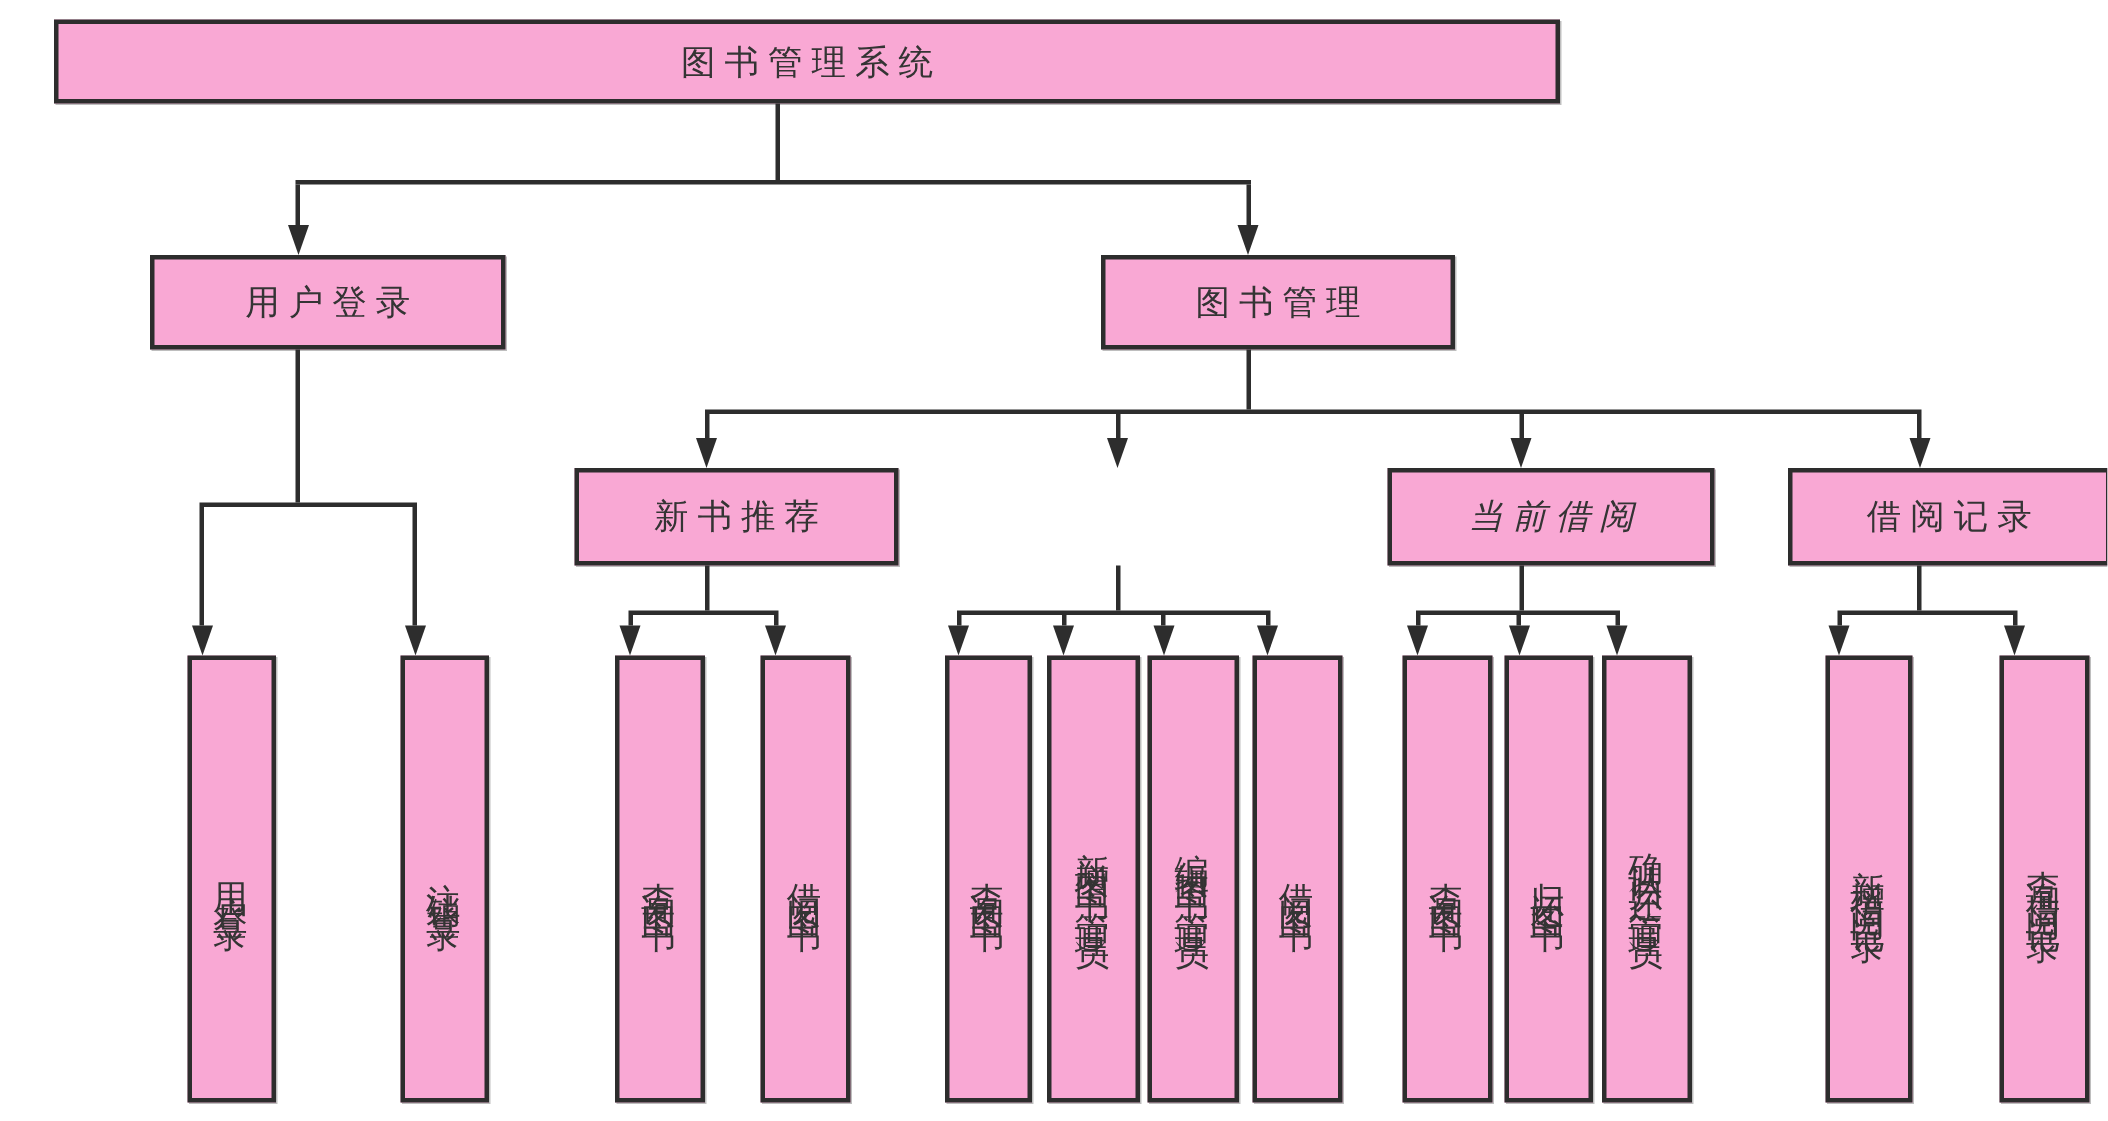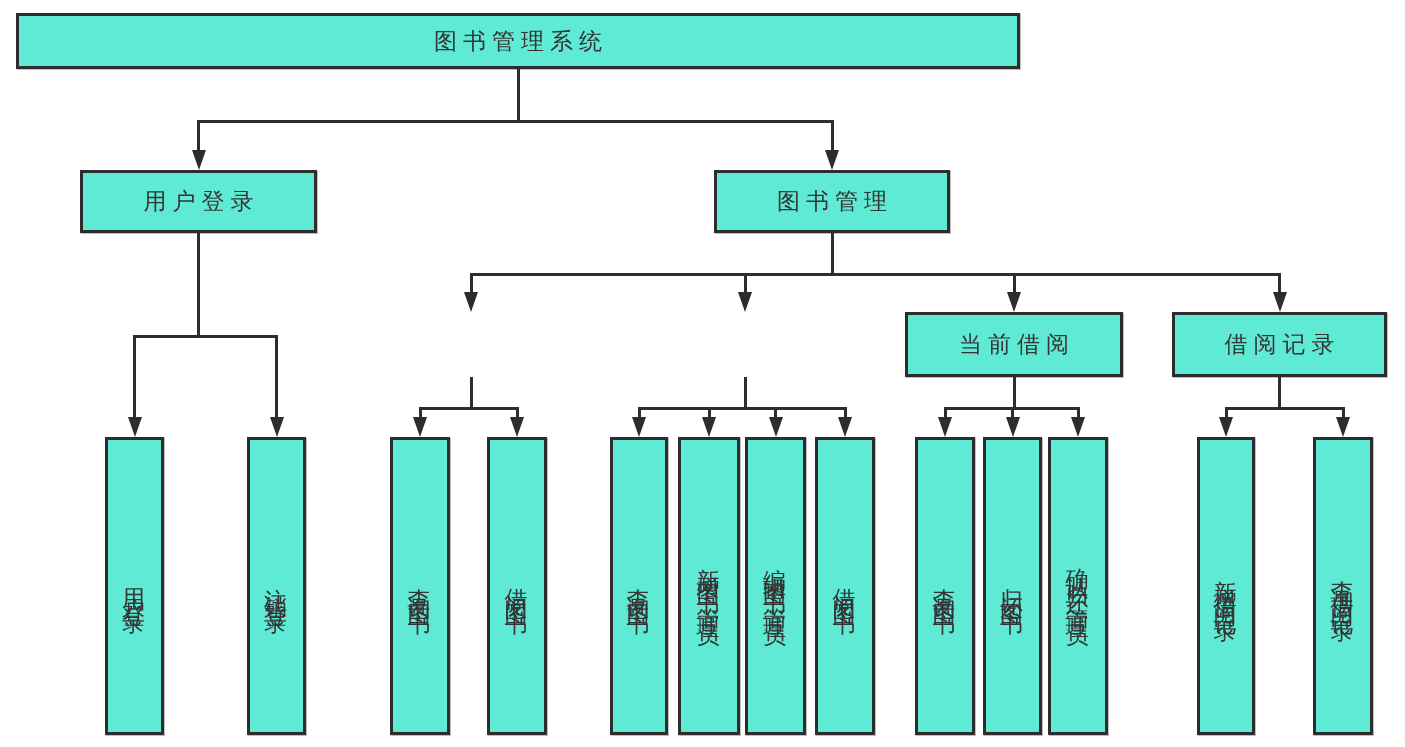--- a/index.html
+++ b/index.html
@@ -1,23 +1,23 @@
 <!DOCTYPE html>
 <html><head>
 <meta charset="utf-8">
 <style>
   html,body{margin:0;padding:0;background:#ffffff;}
   .canvas{
     position:relative;width:1405px;height:747px;background:#ffffff;
     font-family:"Liberation Sans",sans-serif;overflow:hidden;
   }
   .node{
-    position:absolute;box-sizing:border-box;background:#5eead4;
+    position:absolute;box-sizing:border-box;background:#f9a8d4;
     border:3px solid #0c4a6e;box-shadow:1px 1px 0 rgba(110,110,110,.45);
-    display:flex;align-items:center;justify-content:center;
+    display:flex;align-items:center;justify-content:center;margin-left:20px;
   }
   .node .label{
     color:#343434;font-size:23px;white-space:nowrap;
   }
   .node.h .label{letter-spacing:6px;text-indent:6px;}
   .node.v .label{
     writing-mode:vertical-rl;text-orientation:mixed;letter-spacing:8px;
   }
   .line{position:absolute;background:#2d2d2d;}
   .arrow{
@@ -36,21 +36,24 @@
 <div class="canvas" id="canvas">
 <div class="node h" style="left: 16px; top: 13px; width: 1004px; height: 56px; border-color: rgb(45, 45, 45);">
       <span class="label" style="color: rgb(52, 52, 52);">图书管理系统</span>
     </div>
     <div class="node h" style="left: 80px; top: 170px; width: 237px; height: 63px; border-color: rgb(45, 45, 45);">
       <span class="label" style="color: rgb(52, 52, 52);">用户登录</span>
     </div>
     <div class="node h" style="left: 714px; top: 170px; width: 236px; height: 63px; border-color: rgb(45, 45, 45);">
       <span class="label" style="color: rgb(52, 52, 52); font-family: Liberation Mono, monospace;">图书管理</span>
     </div>
-    <div class="node h" style="left: 905px; top: 312px; width: 218px; height: 65px; border-color: rgb(45, 45, 45);">
+    <div class="node h" style="left: 363px; top: 312px; width: 216px; height: 65px; border-color: rgb(45, 45, 45);">
+      <span class="label" style="color: rgb(52, 52, 52);">新书推荐</span>
+    </div>
+    <div class="node h" style="left: 905px; top: 312px; width: 218px; height: 65px; border-color: rgb(45, 45, 45); font-style: italic;">
       <span class="label" style="color: rgb(52, 52, 52);">当前借阅</span>
     </div>
     <div class="node h" style="left: 1172px; top: 312px; width: 215px; height: 65px; border-color: rgb(45, 45, 45);">
       <span class="label" style="color: rgb(52, 52, 52);">借阅记录</span>
     </div>
     <div class="node v" style="left: 105px; top: 437px; width: 59px; height: 298px; border-color: rgb(45, 45, 45);">
       <span class="label" style="color: rgb(52, 52, 52);">用户登录</span>
     </div>
     <div class="node v" style="left: 247px; top: 437px; width: 59px; height: 298px; border-color: rgb(45, 45, 45);">
       <span class="label" style="color: rgb(52, 52, 52);">注销登录</span>

